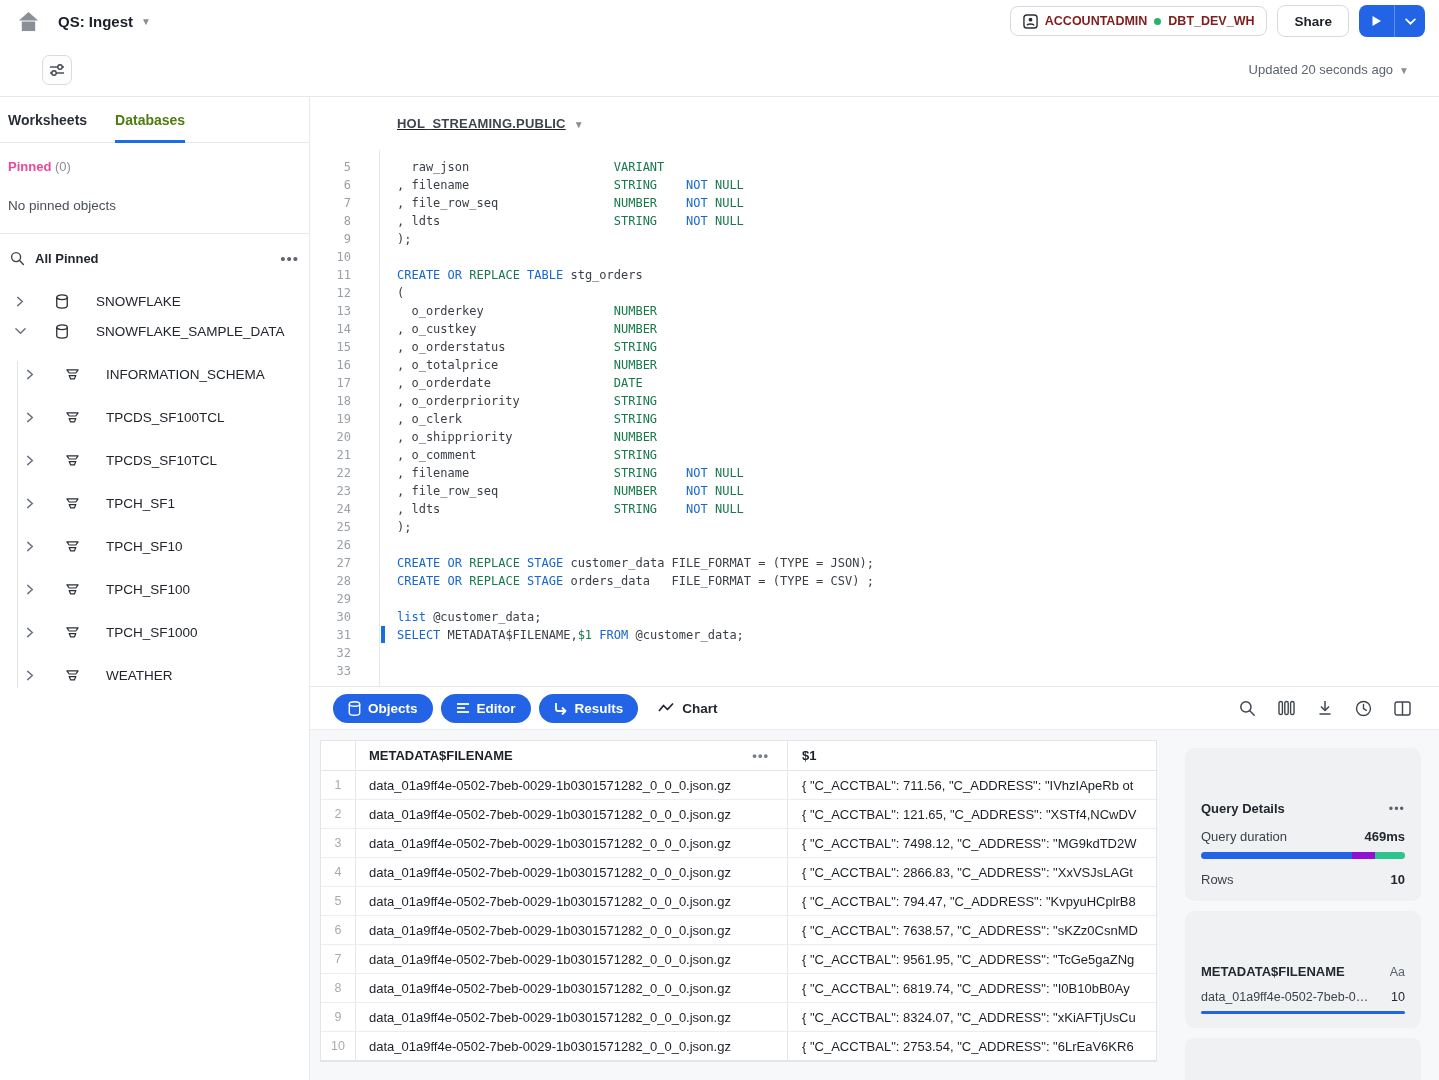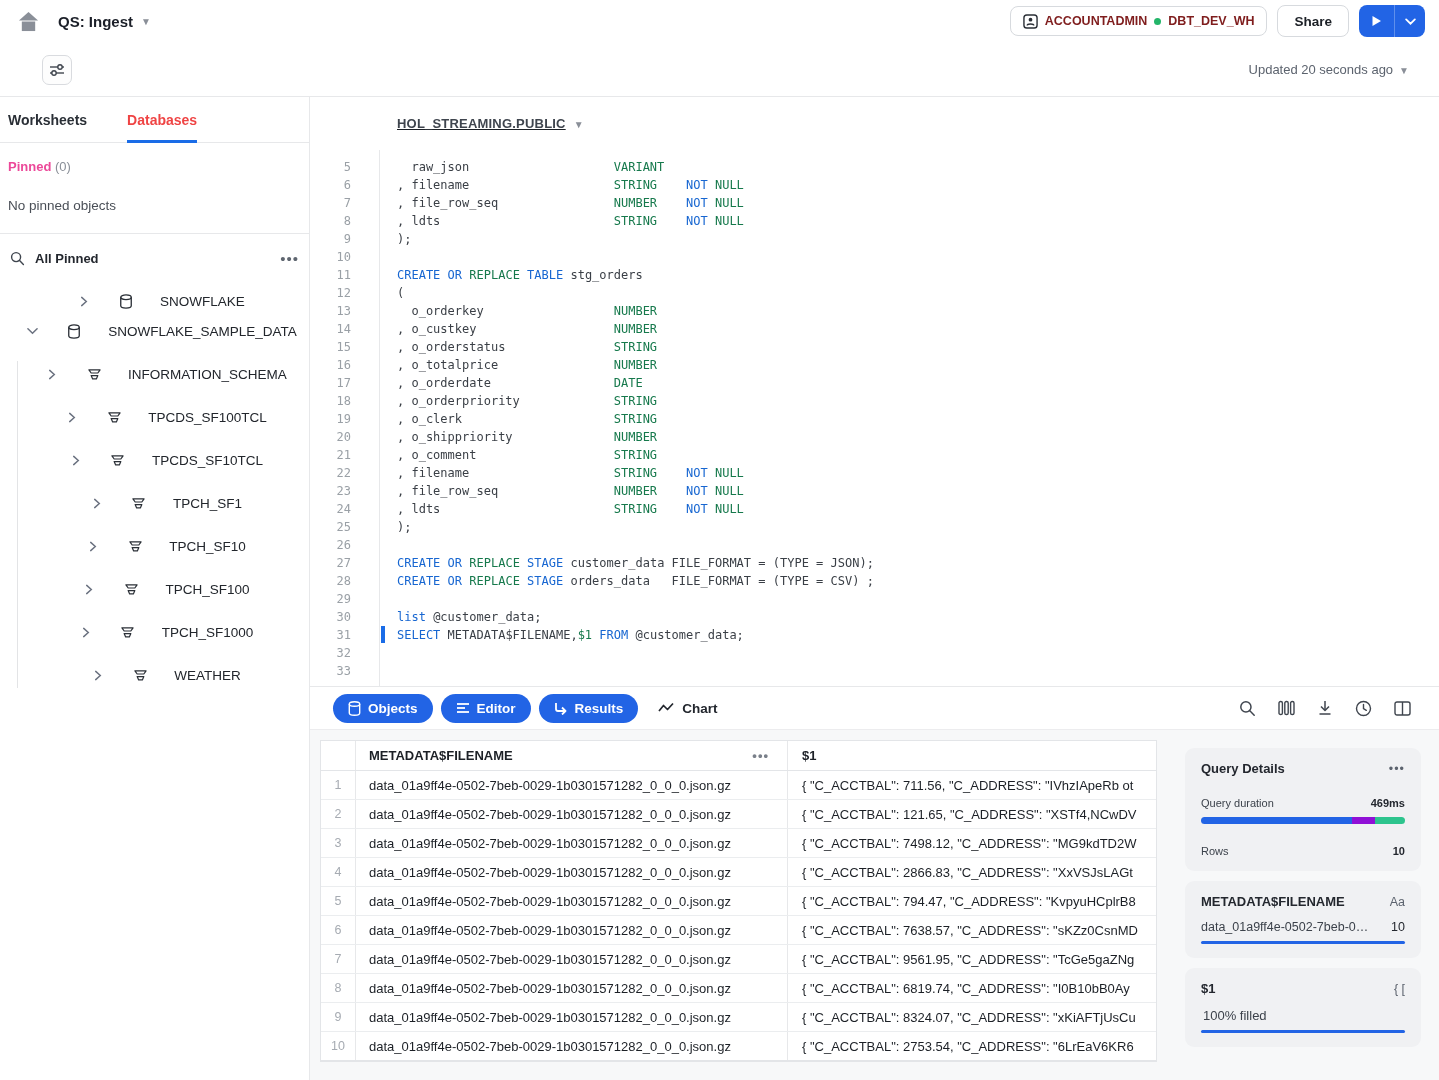--- a/index.html
+++ b/index.html
@@ -24,35 +24,35 @@
   .filter-btn { width:30px; height:30px; border:1px solid #d9dbdf; border-radius:7px; background:#fdfdfd; display:flex; align-items:center; justify-content:center; cursor:pointer; }
   .updated { margin-left:auto; font-size:13px; color:#5c636e; margin-right:8px; }
   .updated .caret { margin-left:6px; }
 
   
   .content { display:flex; height:983px; }
   .sidebar { width:310px; border-right:1px solid #e7e8ea; flex:none; background:#fff; }
   .main { flex:1; display:flex; flex-direction:column; min-width:0; }
 
   
-  .side-tabs { height:46px; display:flex; align-items:stretch; gap:40px; padding:0 8px; border-bottom:1px solid #e7e8ea; }
+  .side-tabs { height:46px; display:flex; align-items:stretch; gap:28px; padding:0 8px; border-bottom:1px solid #e7e8ea; }
   .side-tab { display:flex; align-items:center; font-size:14px; font-weight:600; color:#2a2f36; cursor:pointer; position:relative; }
-  .side-tab.active { color:#ef4444; }
+  .side-tab.active { color:#4d7c0f; }
   .side-tab.active::after { content:""; position:absolute; left:0; right:0; bottom:-1px; height:3px; background:#1a6ce7; }
   .pinned-sec { padding:16px 8px 0 8px; }
   .pinned-title { font-size:13px; }
   .pinned-title b { font-weight:700; color:#ec4899; }
   .pinned-title .cnt { color:#8a8f98; font-weight:400; }
   .pinned-empty { font-size:13.5px; color:#4a4f57; margin:24px 0 20px 0; }
   .side-divider { border-bottom:1px solid #e7e8ea; }
   .search-row { height:48px; display:flex; align-items:center; padding:0 10px; gap:10px; cursor:pointer; }
   .search-row .lbl { font-size:13px; font-weight:700; color:#23272e; }
   .dots { margin-left:auto; color:#5f6670; font-size:15px; letter-spacing:1px; cursor:pointer; }
   .tree { padding-top:4px; }
-  .tree-item { height:30px; display:flex; align-items:center; gap:24px; cursor:pointer;justify-content:center; }
+  .tree-item { height:30px; display:flex; align-items:center; gap:24px; cursor:pointer; }
   .tree-item .chev-ico { width:20px; display:flex; justify-content:center; color:#6b7280; flex:none; }
   .tree-item .obj-ico { width:16px; display:flex; justify-content:center; flex:none; }
   .tree-item .t-label { font-size:13.5px; color:#22262c; margin-left:2px; white-space:nowrap; }
   .tree-item.lvl0 { padding-left:10px; }
   .tree-item.lvl1 { padding-left:20px;margin-top:13px; }
   .tree-children { position:relative; }
   .tree-children::before { content:""; position:absolute; left:17px; top:2px; bottom:2px; width:1px; background:#e3e4e6; }
 
   
   .editor-head { height:53px; display:flex; align-items:center; padding:0 16px 0 87px;text-decoration:underline; }
@@ -82,24 +82,24 @@
   .c-num { width:35px; flex:none; text-align:center; color:#a6abb2; font-size:12.5px; border-right:1px solid #e7e8ea; align-self:stretch; display:flex; align-items:center; justify-content:center; }
   .c-file { width:432px; flex:none; padding:0 10px 0 13px; font-size:13px; color:#1c2026; white-space:nowrap; overflow:hidden; display:flex; align-items:center; align-self:stretch; border-right:1px solid #e7e8ea; }
   .c-val { flex:1; padding:0 0 0 14px; font-size:13px; color:#1c2026; white-space:nowrap; overflow:hidden; display:flex; align-items:center; align-self:stretch; }
   .rt-head .c-file, .rt-head .c-val { font-weight:700; font-size:13px; }
   .rt-head .c-num { border-right:1px solid #e7e8ea; }
   .rt-head .hdots { margin-left:auto; color:#7a808a; font-size:13px; letter-spacing:1px; cursor:pointer; padding-right:8px; }
 
   
   .details { position:absolute; left:875px; top:18px; width:236px; display:flex; flex-direction:column; gap:10px; }
   .card { background:#f0f1f3; border-radius:9px; padding:13px 16px 14px 16px; }
-  .card-head { display:flex; align-items:center; }
+  .card-head { display:flex; align-items:center;margin-top:40px; }
   .card-title { font-size:13px; font-weight:700; color:#23272e; }
   .card-type { margin-left:auto; font-size:12.5px; color:#5c636e; }
-  .kv { display:flex; align-items:flex-start; margin-top:21px; font-size:11px; color:#3c424b; }
+  .kv { display:flex; align-items:flex-start; margin-top:13px; font-size:13px; color:#3c424b; }
   .kv .v { margin-left:auto; font-weight:700; color:#23272e; }
   .durbar { display:flex; height:7px; border-radius:4px; overflow:hidden; margin-top:8px; }
   .durbar div { height:100%; }
   .stat-row { display:flex; align-items:center; margin-top:11px; font-size:12.5px; color:#3c424b; }
   .stat-row .v { margin-left:auto; color:#23272e; }
   .stat-row .txt { white-space:nowrap; overflow:hidden; text-overflow:ellipsis; max-width:170px; }
   .hist-bar { height:3px; background:#2264e5; border-radius:2px; margin-top:7px; }
   .filled-lbl { font-size:13px; color:#3c424b; margin:12px 0 0 2px; }
 
   svg { display:block; }

